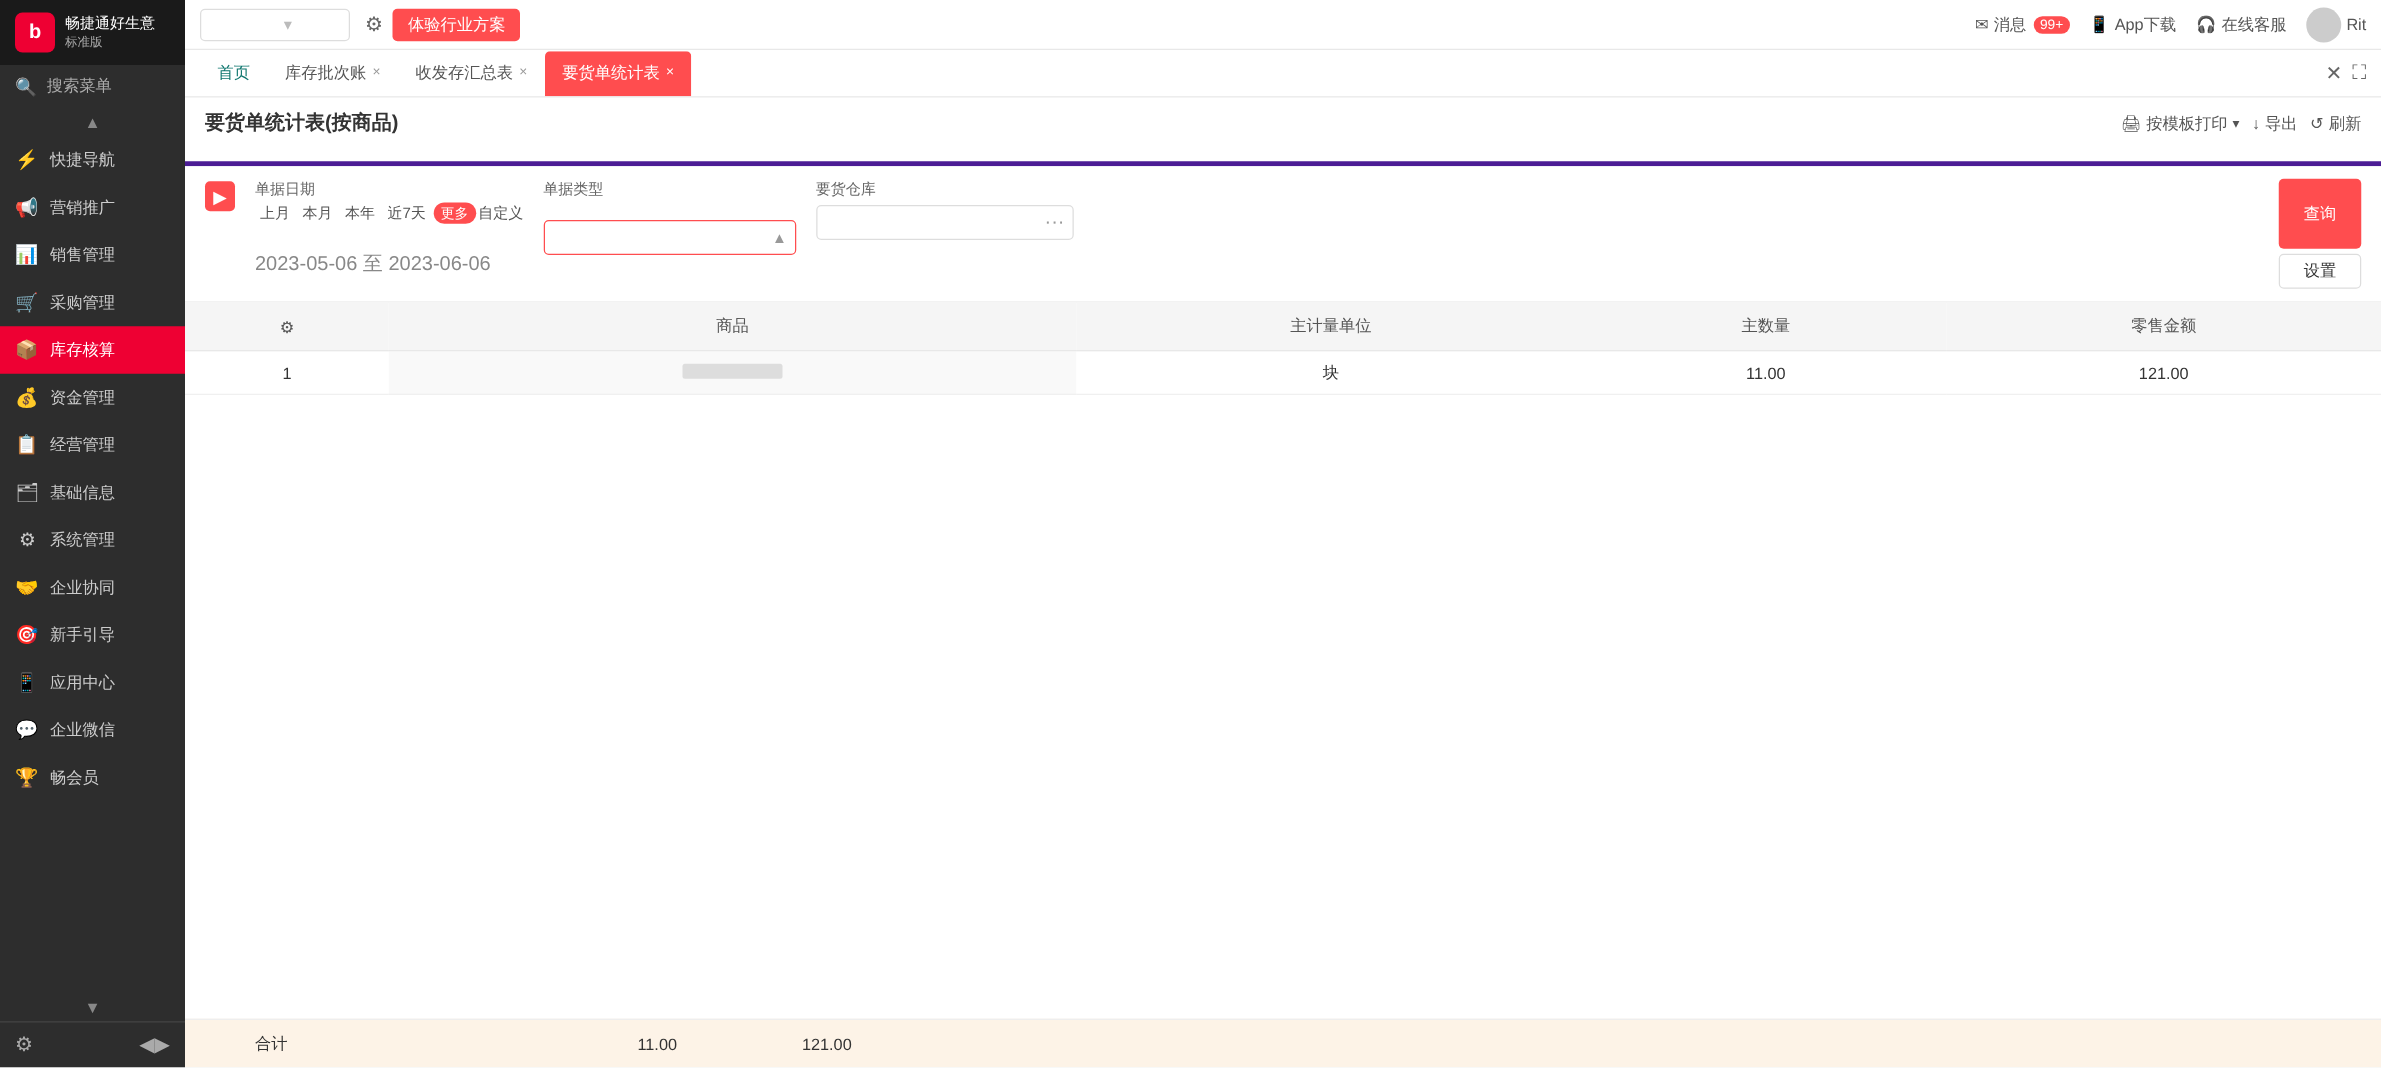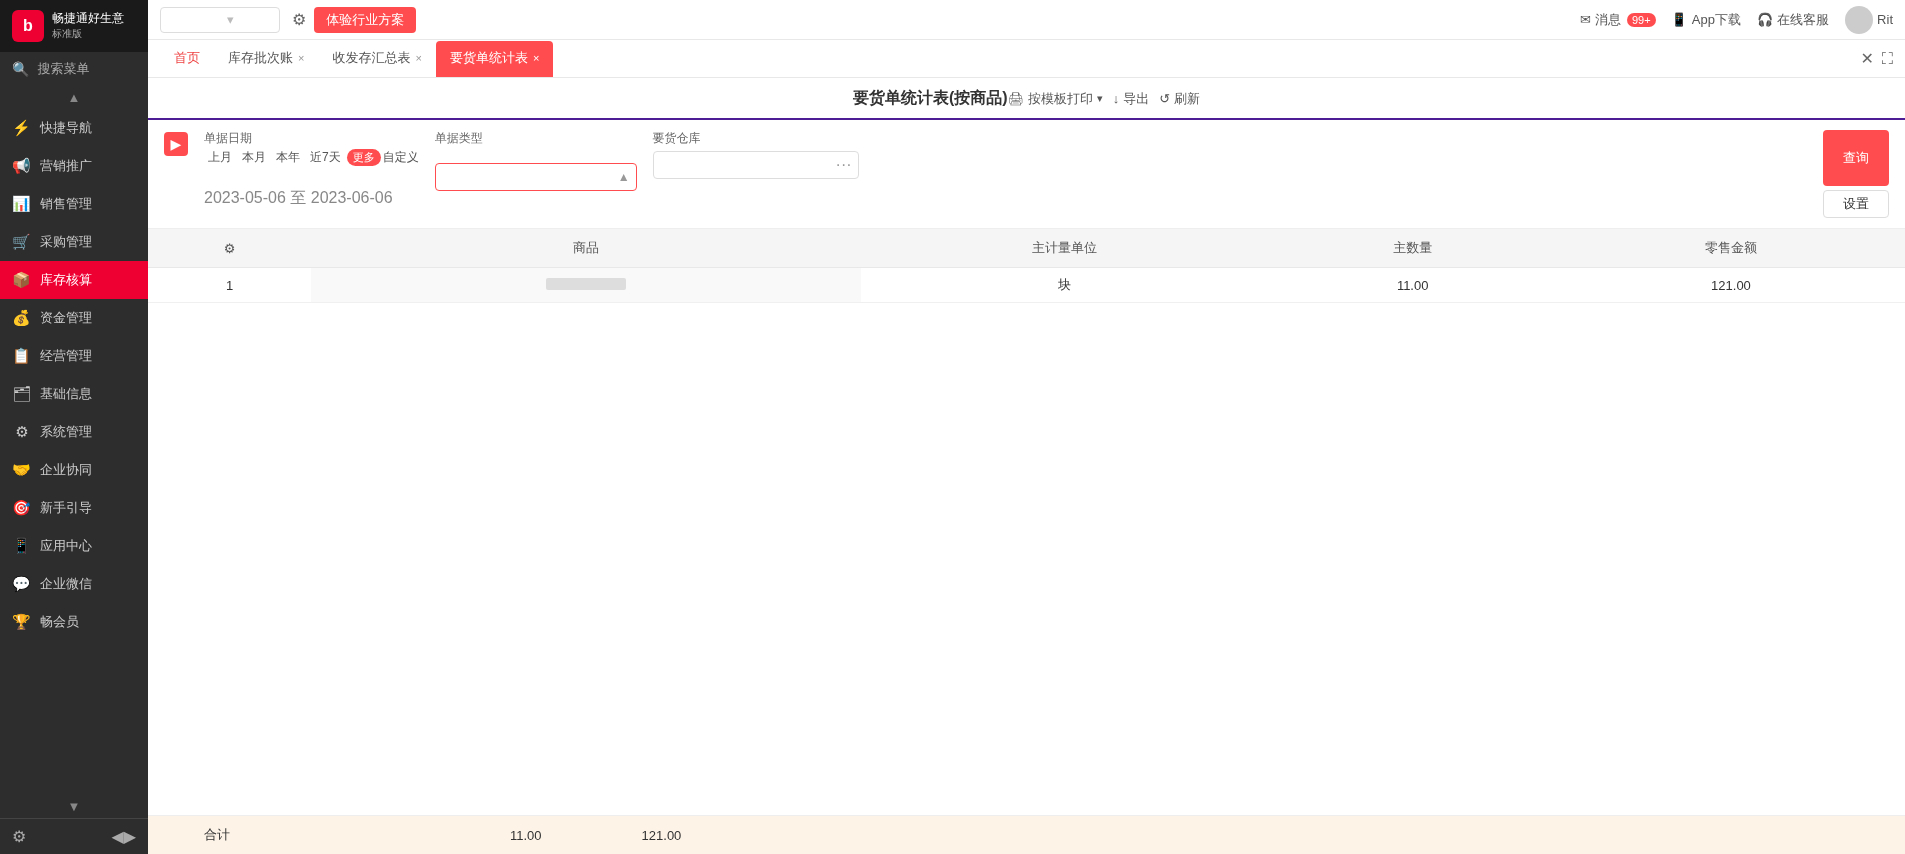--- a/index.html
+++ b/index.html
@@ -149,42 +149,42 @@
       border-bottom: 2px solid transparent;
       white-space: nowrap;
     }
     .tab-item.active {
       color: #fff;
       background: #ff4d4f;
       border-radius: 4px 4px 0 0;
     }
     .tab-item .close-icon { font-size: 11px; color: #999; }
     .tab-item.active .close-icon { color: #fff; }
-    .tab-home { color: #ef4444; font-weight: 500; justify-content: center; }
+    .tab-home { color: #0f766e; font-weight: 500; justify-content: center; }
     .tabs-right { margin-left: auto; display: flex; align-items: center; gap: 8px; }
     .tabs-close-btn { font-size: 16px; color: #666; cursor: pointer; }
     .tabs-expand-btn { font-size: 16px; color: #666; cursor: pointer; }
 
     
     .page-content {
       flex: 1;
       overflow-y: auto;
       background: #f0f0f0;
       display: flex;
       flex-direction: column;
     }
 
     
     .page-header {
       background: #fff;
-      padding: 10px 16px 9px;
-      display: flex;
-      align-items: center;
-      justify-content: center;
-      border-bottom: 2px solid #4c1d95;
+      padding: 10px 16px 20px;
+      display: flex;
+      align-items: center;
+      justify-content: space-between;
+      border-bottom: 4px solid #4c1d95;
     }
     .page-title { font-size: 16px; font-weight: 600; color: #333; }
     .page-actions { display: flex; align-items: center; gap: 10px; color: #555; font-size: 13px; }
     .page-actions-btn { display: flex; align-items: center; gap: 4px; cursor: pointer; color: #555; }
 
     
     .filter-bar {
       background: #fff;
       padding: 10px 16px;
       display: flex;

